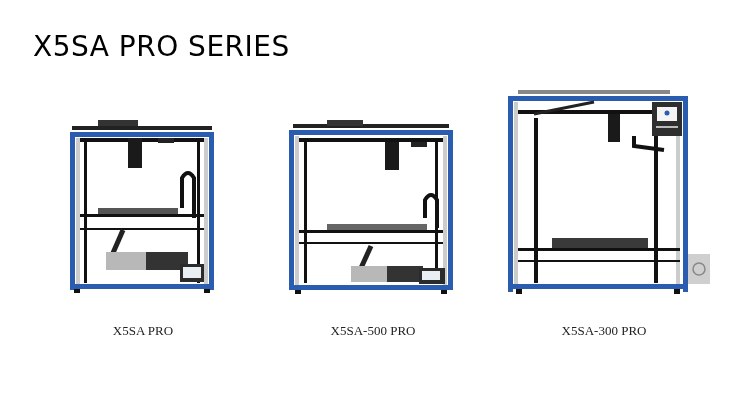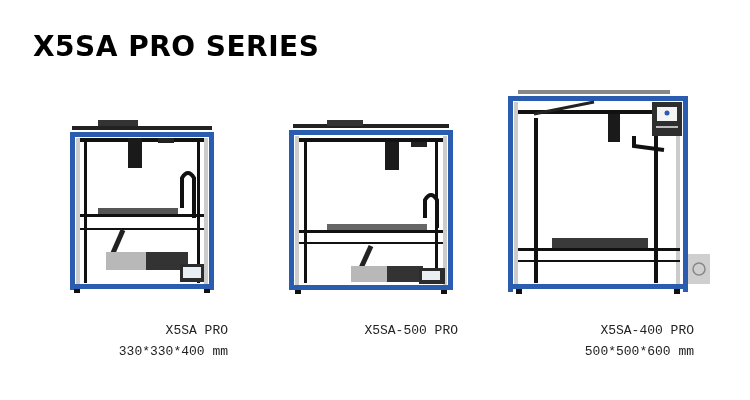--- a/index.html
+++ b/index.html
@@ -1,20 +1,20 @@
 <!DOCTYPE html>
 <html><head>
 <meta charset="utf-8">
 <style>
   html,body{margin:0;padding:0;background:#ffffff;}
   body{width:750px;height:400px;position:relative;overflow:hidden;font-family:"DejaVu Sans",sans-serif;}
-  .title{position:absolute;left:33px;top:30px;font-family:"DejaVu Sans",sans-serif;font-weight:bold;font-size:28px;letter-spacing:0.5px;color:#000;margin:0;}
+  .title{position:absolute;left:33px;top:30px;font-family:"DejaVu Sans",sans-serif;font-weight:normal;font-size:28px;letter-spacing:0.5px;color:#000;margin:0;}
   .product{position:absolute;}
   .printer{position:absolute;}
-  .caption{position:absolute;text-align:right;color:#222;font-size:13px;line-height:21px;font-family:Liberation Mono, monospace;}
+  .caption{position:absolute;text-align:center;color:#222;font-size:13px;line-height:21px;font-family:Liberation Serif, serif;}
   .caption div{white-space:nowrap;}
   svg{display:block;}
 </style>
 </head>
 <body>
 
 <h1 class="title">X5SA PRO SERIES</h1>
 
 <div class="product">
   <div class="printer" style="left:68px;top:118px;width:148px;height:176px;">
@@ -48,21 +48,20 @@
       <rect x="112" y="146" width="24" height="18" fill="#2b2b2b"></rect>
       <rect x="115" y="149" width="18" height="11" fill="#e8eef2"></rect>
 
       <rect x="2" y="166" width="144" height="5" fill="#2a5db0"></rect>
       <rect x="6" y="171" width="6" height="4" fill="#111"></rect>
       <rect x="136" y="171" width="6" height="4" fill="#111"></rect>
     </svg>
   </div>
   <div class="caption" style="left:58px;top:320px;width:170px;">
     <div>X5SA PRO</div>
-    <div>330*330*400 mm</div>
   </div>
 </div>
 
 <div class="product">
   <div class="printer" style="left:287px;top:118px;width:168px;height:176px;">
     <svg width="168" height="176" viewBox="0 0 168 176">
       <rect x="6" y="6" width="156" height="4" fill="#222"></rect>
       <rect x="40" y="2" width="36" height="6" fill="#333"></rect>
       <rect x="2" y="12" width="164" height="5" fill="#2a5db0"></rect>
       <rect x="2" y="12" width="5" height="160" fill="#2a5db0"></rect>
@@ -120,16 +119,15 @@
       <rect x="14" y="172" width="162" height="2" fill="#111"></rect>
 
       <rect x="184" y="166" width="22" height="30" fill="#cfcfcf"></rect>
       <circle cx="195" cy="181" r="6" fill="none" stroke="#888" stroke-width="1.5"></circle>
       <rect x="4" y="196" width="180" height="5" fill="#2a5db0"></rect>
       <rect x="12" y="201" width="6" height="5" fill="#111"></rect>
       <rect x="170" y="201" width="6" height="5" fill="#111"></rect>
     </svg>
   </div>
   <div class="caption" style="left:514px;top:320px;width:180px;">
-    <div>X5SA-400 PRO</div>
-    <div>500*500*600 mm</div>
+    <div>X5SA-300 PRO</div>
   </div>
 </div>
 
 </body></html>

